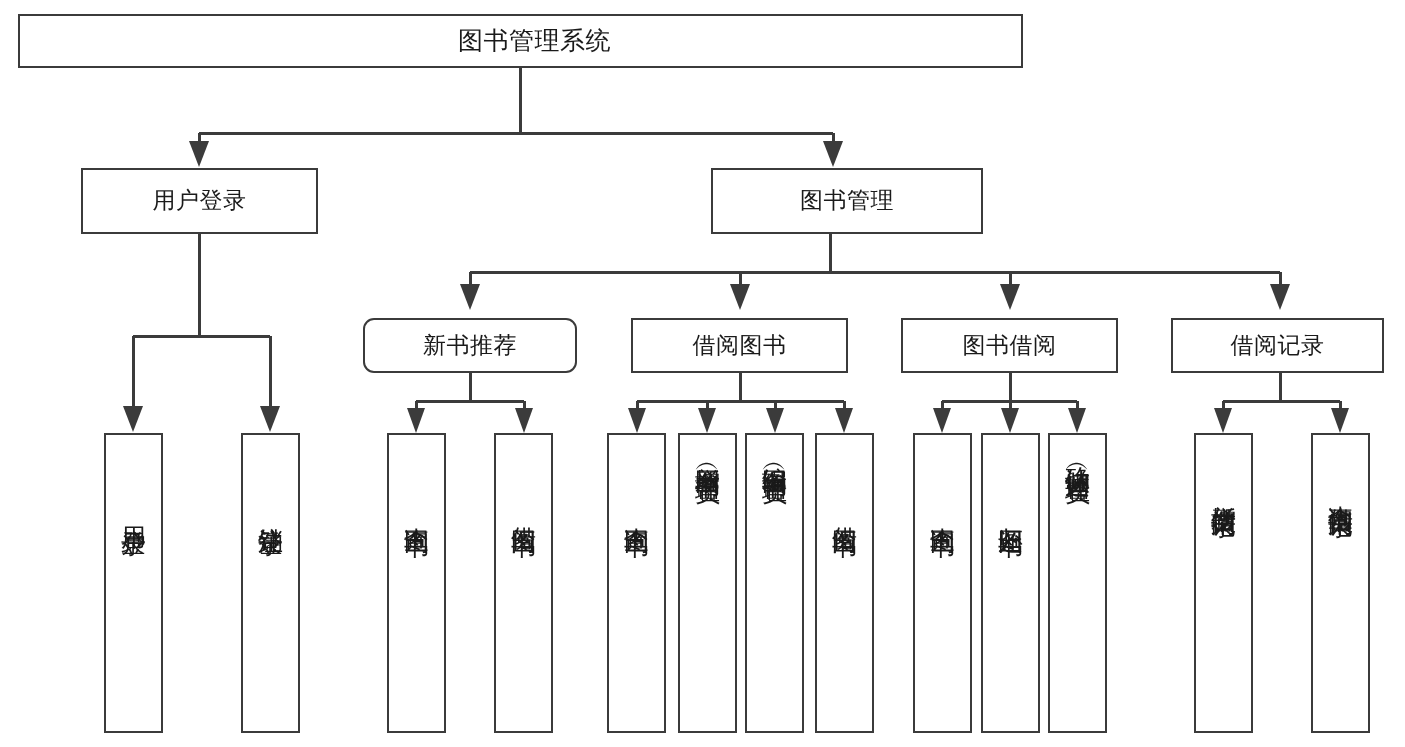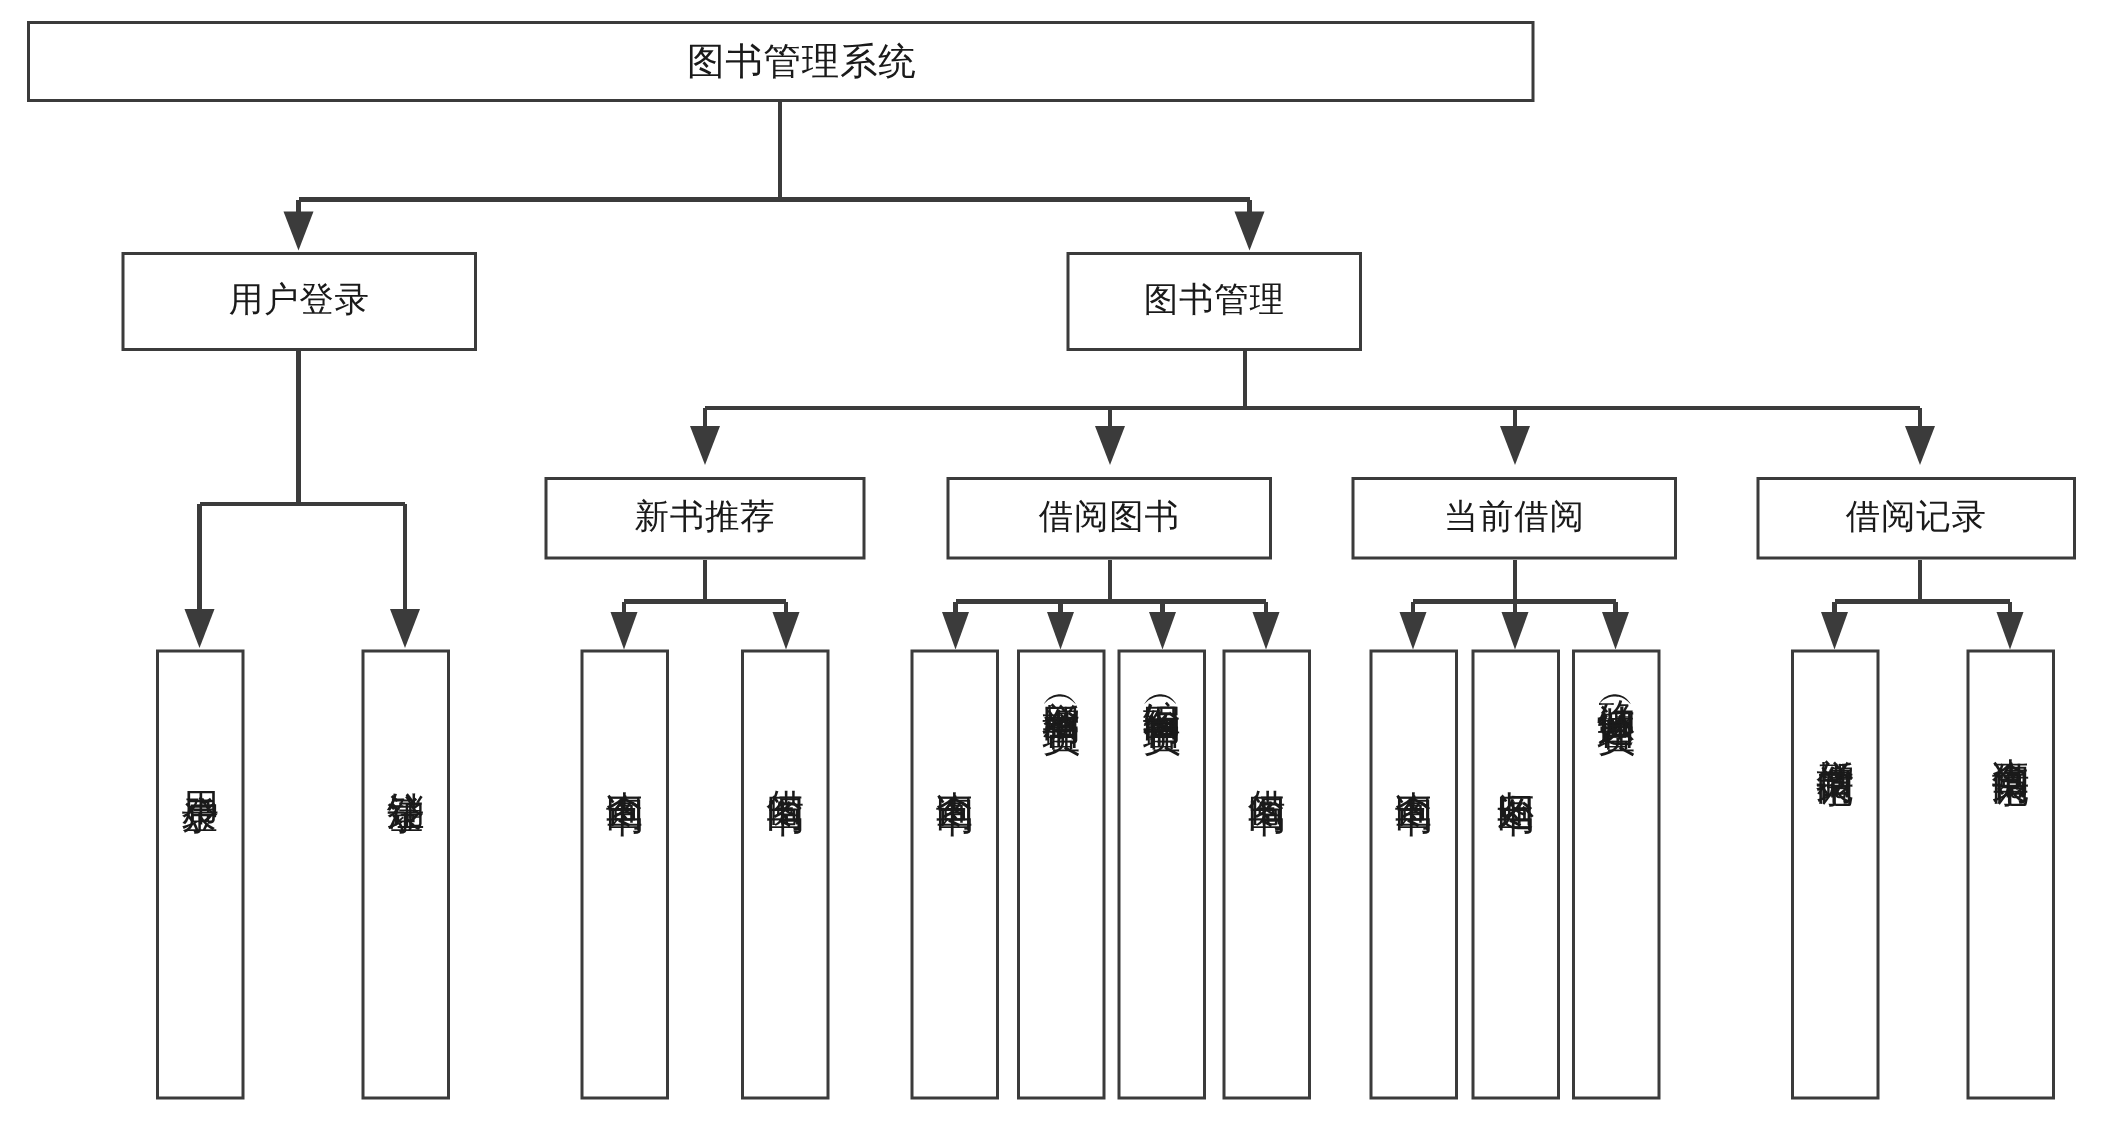--- a/index.html
+++ b/index.html
@@ -154,32 +154,32 @@
     </g>
   </svg>
 
   <div class="node h root" style="left:18px; top:14px; width:1005px; height:54px;padding-left:28px;">
     <span class="node-label">图书管理系统</span>
   </div>
 
   <div class="node h" style="left:81px; top:168px; width:237px; height:66px;">
     <span class="node-label">用户登录</span>
   </div>
-  <div class="node h" style="left:711px; top:168px; width:197px; height:66px;">
+  <div class="node h" style="left:711px; top:168px; width:272px; height:66px;">
     <span class="node-label">图书管理</span>
   </div>
 
-  <div class="node h" style="left:363px; top:318px; width:214px; height:55px;">
+  <div class="node h" style="left:363px; top:318px; width:214px; height:55px;border-radius:11px;">
     <span class="node-label">新书推荐</span>
   </div>
   <div class="node h" style="left:631px; top:318px; width:217px; height:55px;">
     <span class="node-label">借阅图书</span>
   </div>
   <div class="node h" style="left:901px; top:318px; width:217px; height:55px;">
-    <span class="node-label">当前借阅</span>
+    <span class="node-label">图书借阅</span>
   </div>
   <div class="node h" style="left:1171px; top:318px; width:213px; height:55px;">
     <span class="node-label">借阅记录</span>
   </div>
 
   <div class="node v mid" style="left:104px; top:433px; width:59px; height:300px;">
     <span class="node-label">用户登录</span>
   </div>
   <div class="node v mid" style="left:241px; top:433px; width:59px; height:300px;">
     <span class="node-label">注销登录</span>

